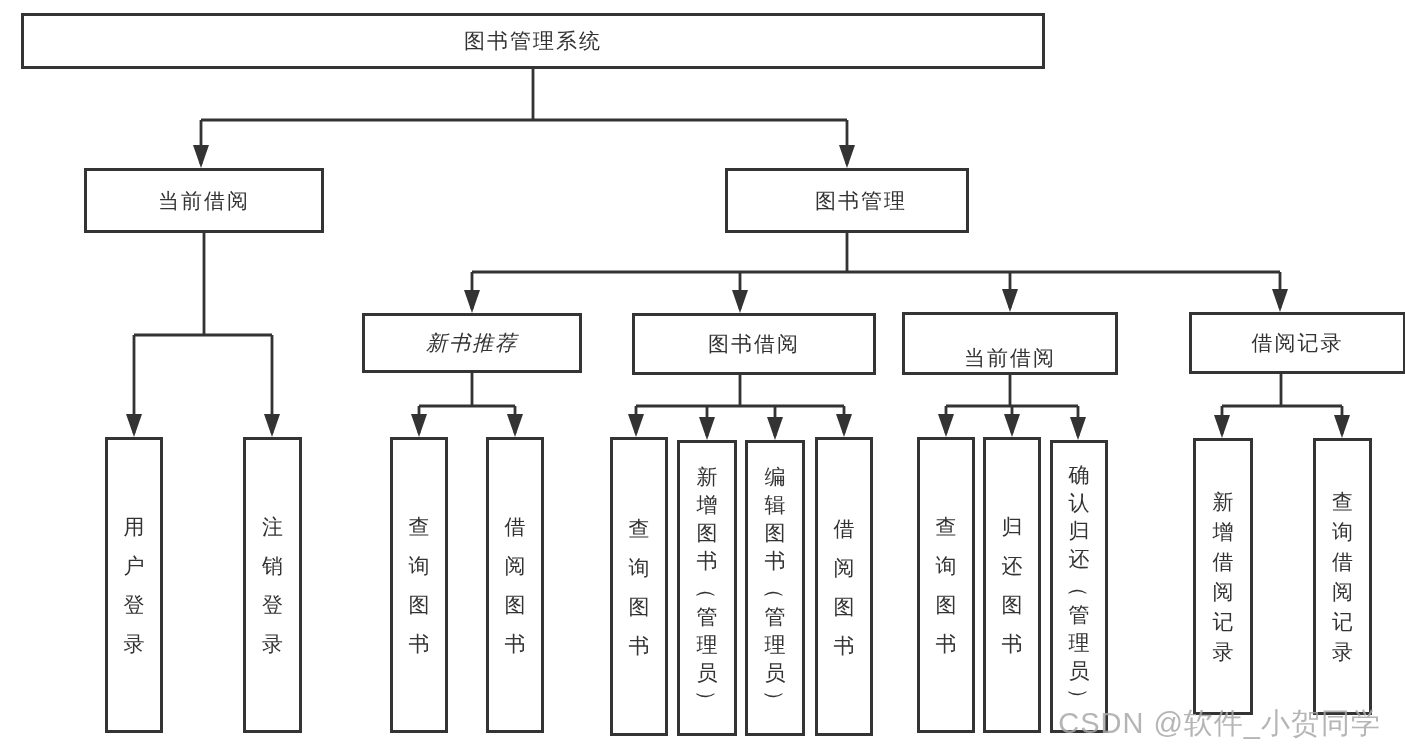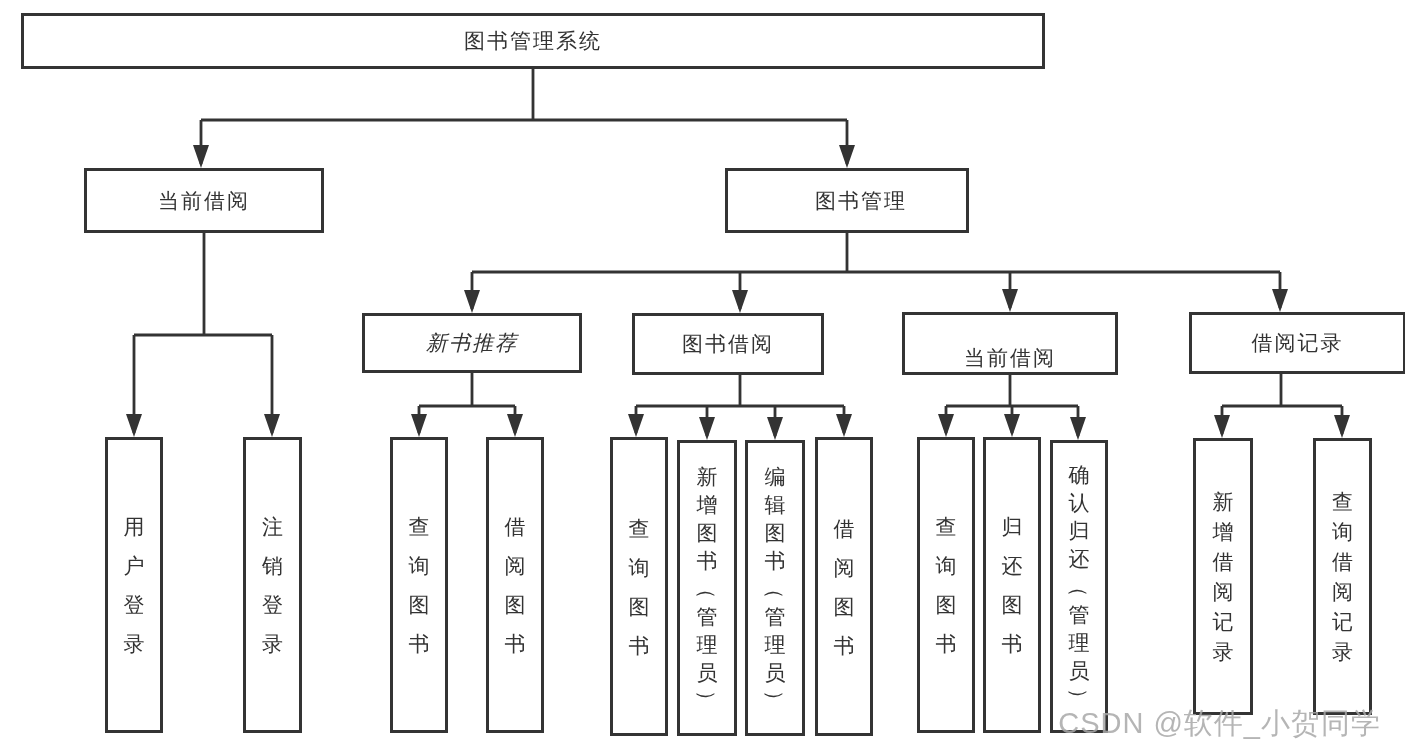--- a/index.html
+++ b/index.html
@@ -102,21 +102,21 @@
     </div>
     <div class="node" style="left: 84px; top: 168px; width: 240px; height: 65px;">
       <div class="label">当前借阅</div>
     </div>
     <div class="node" style="left: 725px; top: 168px; width: 244px; height: 65px; padding-left: 28px;">
       <div class="label">图书管理</div>
     </div>
     <div class="node" style="left: 362px; top: 313px; width: 220px; height: 60px; font-style: italic;">
       <div class="label">新书推荐</div>
     </div>
-    <div class="node" style="left: 632px; top: 313px; width: 192px; height: 62px;">
+    <div class="node" style="left: 632px; top: 313px; width: 244px; height: 62px;">
       <div class="label">图书借阅</div>
     </div>
     <div class="node" style="left: 902px; top: 312px; width: 216px; height: 63px; align-items: flex-end;">
       <div class="label">当前借阅</div>
     </div>
     <div class="node" style="left: 1173px; top: 312px; width: 217px; height: 62px; margin-left: 16px;">
       <div class="label">借阅记录</div>
     </div>
     <div class="node vertical" style="left: 105px; top: 437px; width: 58px; height: 296px;">
       <div class="label" style="gap: 18px;">

